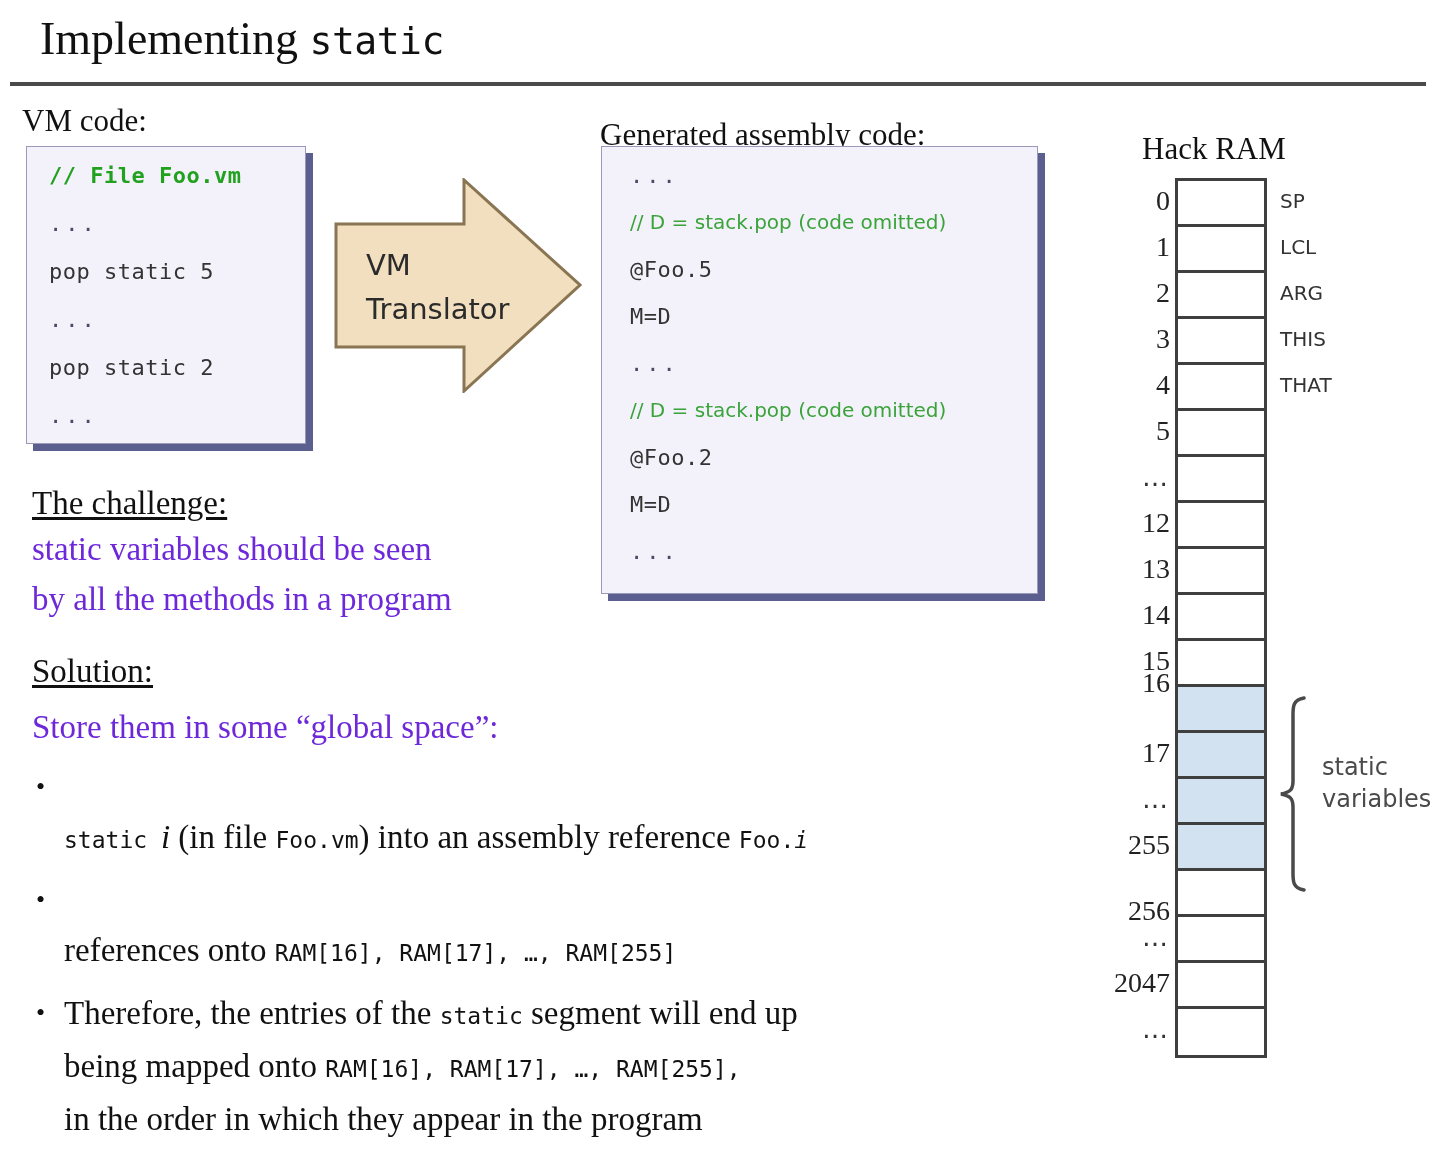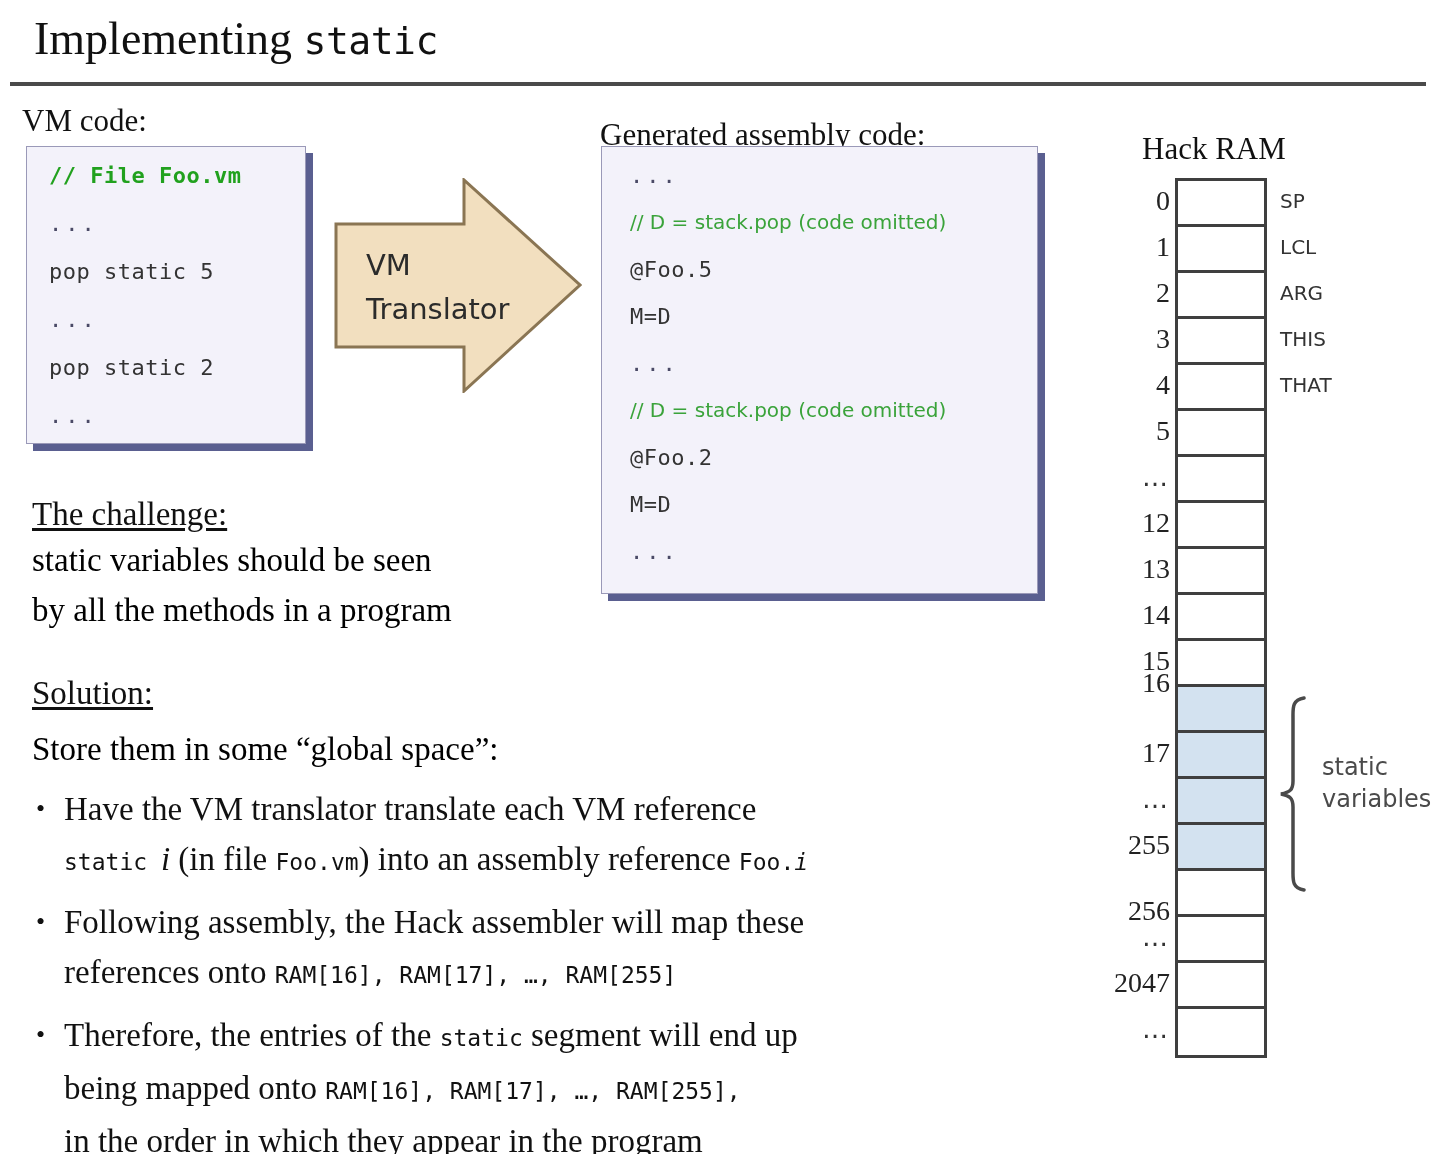--- a/index.html
+++ b/index.html
@@ -13,21 +13,21 @@
     position: relative;
     overflow: hidden;
     font-family: "Liberation Serif", serif;
     color: #1a1a1a;
     -webkit-font-smoothing: antialiased;
   }
 
   
   #slide-title {
     position: absolute;
-    left: 34px;
+    left: 40px;
     top: 8px;
     font-family: "Liberation Serif", serif;
     font-size: 46px;
     line-height: 62px;
     color: #111111;
     white-space: nowrap;
     text-align: right;
   }
   #slide-title .mono {
     font-family: "DejaVu Sans Mono", monospace;
@@ -144,27 +144,26 @@
     width: 1010px;
   }
   .head-underline {
     font-family: "Liberation Serif", serif;
     font-size: 33px;
     line-height: 42px;
     color: #111111;
     text-decoration: underline;
     text-underline-offset: 3px;
     display: inline-block;
-    margin-top: 11px;
   }
   .para {
     font-family: "Liberation Serif", serif;
     font-size: 33px;
     line-height: 50px;
-    color: #000000;
+    color: #6d28d9;
   }
   .gap-sm { height: 10px; }
   .gap-md { height: 26px; }
   .bullet-list { margin: 0; padding: 0; list-style: none; }
   .bullet-item {
     position: relative;
     font-family: "Liberation Serif", serif;
     font-size: 33px;
     line-height: 50px;
     color: #111111;
@@ -302,22 +301,22 @@
 <div id="body-text">
   <div><span class="head-underline">The challenge:</span></div>
   <div class="para">static variables should be seen</div>
   <div class="para">by all the methods in a program</div>
   <div class="gap-md"></div>
   <div><span class="head-underline">Solution:</span></div>
   <div class="gap-sm"></div>
   <div class="para">Store them in some “global space”:</div>
   <div class="gap-sm"></div>
   <ul class="bullet-list" id="solution-bullets">
-      <li class="bullet-item"><span>Have the VM translator translate each VM reference</span><br><span class="mono-s">static </span><span class="ital">i</span><span> (in file </span><span class="mono-s">Foo.vm</span><span>) into an assembly reference </span><span class="mono-s">Foo.</span><span class="mono-s ital">i</span></li>
-      <li class="bullet-item"><span>Following  assembly, the Hack assembler will  map these</span><br><span>references onto </span><span class="mono-s">RAM[16], RAM[17], …, RAM[255]</span></li>
+      <li class="bullet-item"><br><span class="mono-s">static </span><span class="ital">i</span><span> (in file </span><span class="mono-s">Foo.vm</span><span>) into an assembly reference </span><span class="mono-s">Foo.</span><span class="mono-s ital">i</span></li>
+      <li class="bullet-item"><br><span>references onto </span><span class="mono-s">RAM[16], RAM[17], …, RAM[255]</span></li>
       <li class="bullet-item"><span>Therefore, the entries of the </span><span class="mono-s">static</span><span> segment will  end up</span><br><span>being mapped onto </span><span class="mono-s">RAM[16], RAM[17], …, RAM[255],</span><br><span>in the order in which they appear in the program</span></li>
     </ul>
 </div>
 
 <div id="ram-caption">Hack RAM</div>
 <div id="ram-wrap">
   <div id="ram-index-col">
       <div class="ram-index" style="top: 0px;">0</div>
       <div class="ram-index" style="top: 46px;">1</div>
       <div class="ram-index" style="top: 92px;">2</div>

